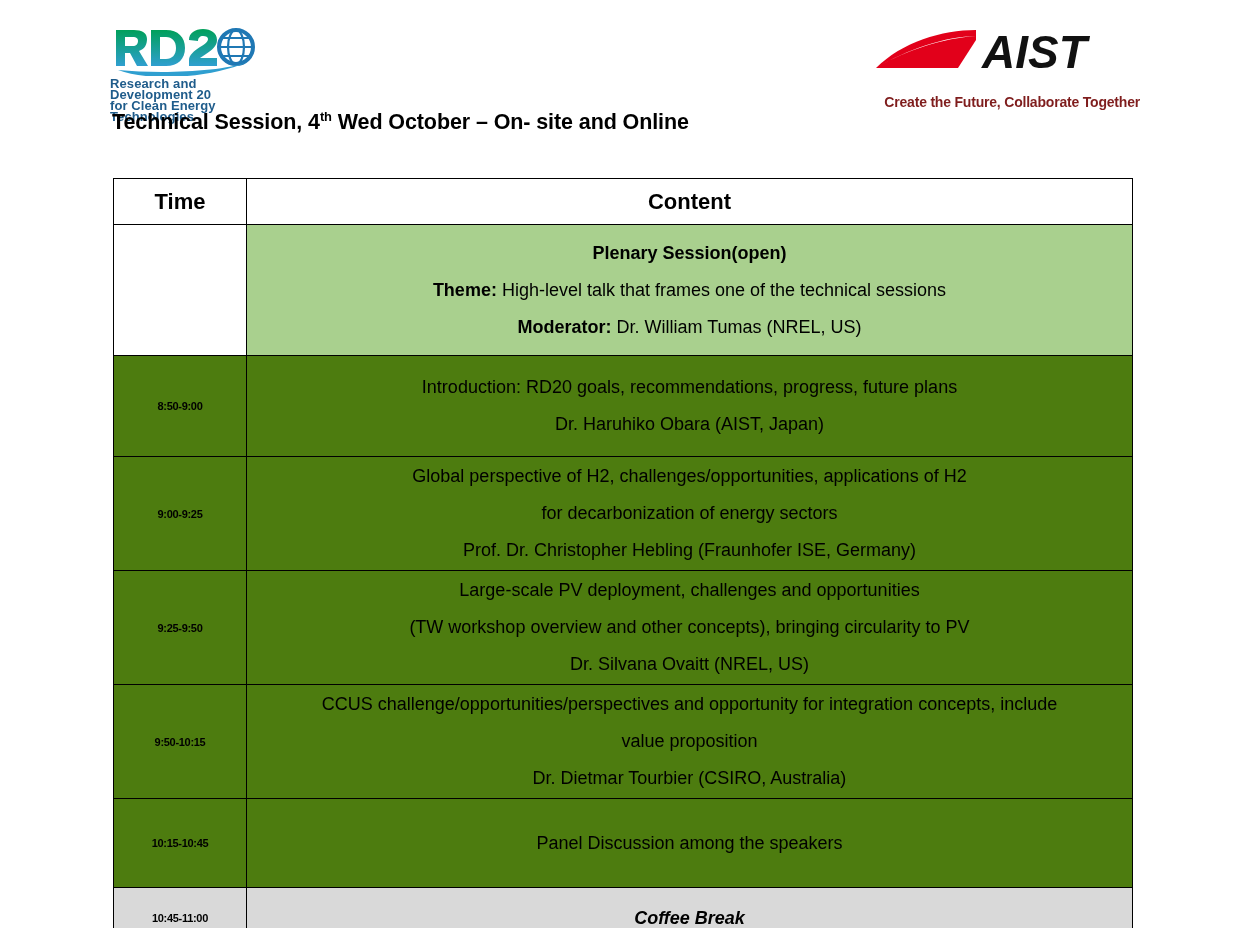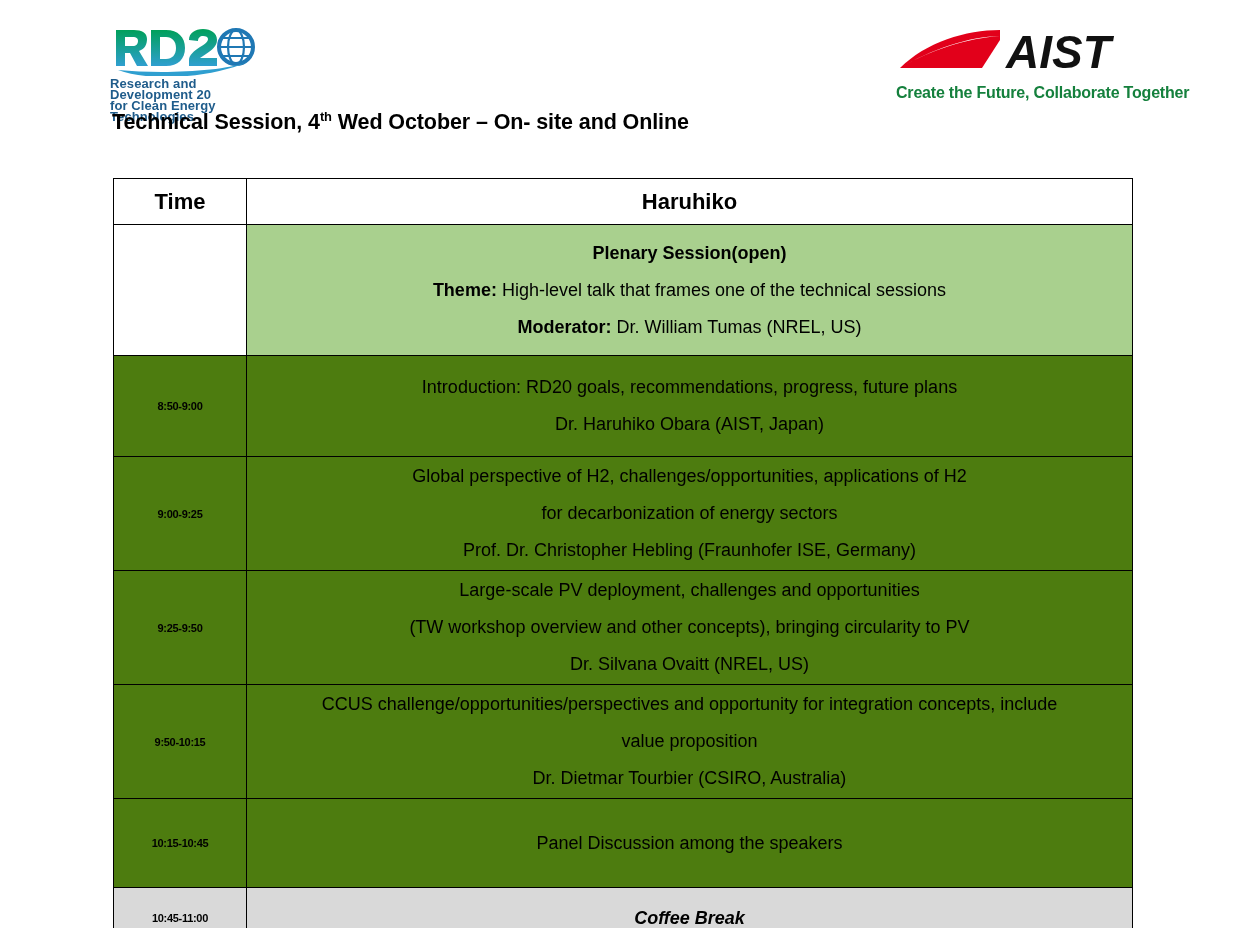--- a/index.html
+++ b/index.html
@@ -37,37 +37,37 @@
     font-size: 13px;
     line-height: 11px;
     font-weight: bold;
     color: #1f5c8b;
     letter-spacing: 0.1px;
     margin-top: 2px;
   }
 
   .aist-logo {
     position: absolute;
-    left: 896px;
+    left: 872px;
     top: 28px;
     width: 268px;
     text-align: right;
   }
   .aist-mark {
     position: relative;
     height: 48px;
     width: 266px;
   }
   .aist-mark svg { display: block; }
   .aist-tag {
-    font-size: 16px;
+    font-size: 14px;
     font-weight: bold;
     letter-spacing: -0.2px;
-    color: #15803d;
-    margin-top: 8px;
+    color: #7f1d1d;
+    margin-top: 18px;
     white-space: nowrap;
   }
 
   
   .page-title {
     position: absolute;
     left: 112px;
     top: 110px;
     font-size: 21.5px;
     font-weight: bold;
@@ -209,21 +209,21 @@
 
 <div class="schedule-wrap">
   <table class="schedule">
     <colgroup>
       <col class="col-time">
       <col class="col-content">
     </colgroup>
     <thead>
       <tr>
         <th class="head-cell">Time</th>
-        <th class="head-cell">Haruhiko</th>
+        <th class="head-cell">Content</th>
       </tr>
     </thead>
     <tbody id="schedule-body">
         <tr class="plenary r-plenary">
           <td class="time-cell"></td>
           <td class="content-cell">
             <div class="line title-line"><span>Plenary Session(open)</span></div>
             <div class="line"><b>Theme:</b><span> High-level talk that frames one of the technical sessions</span></div>
             <div class="line"><b>Moderator:</b><span> Dr. William Tumas (NREL, US)</span></div>
           </td>

